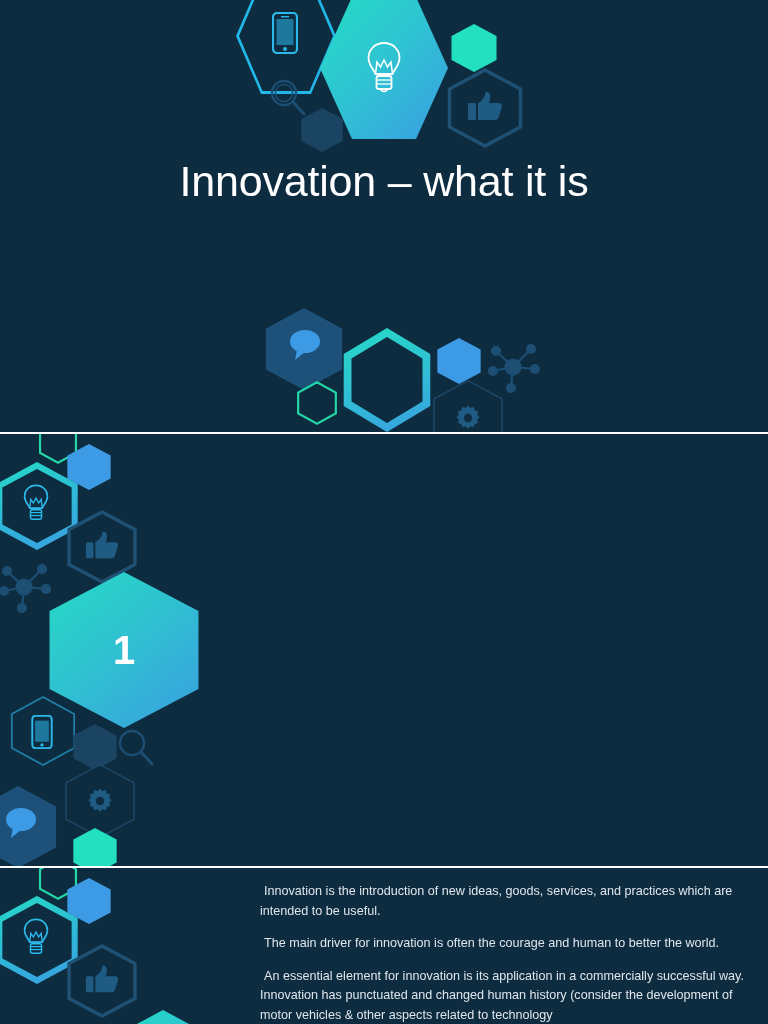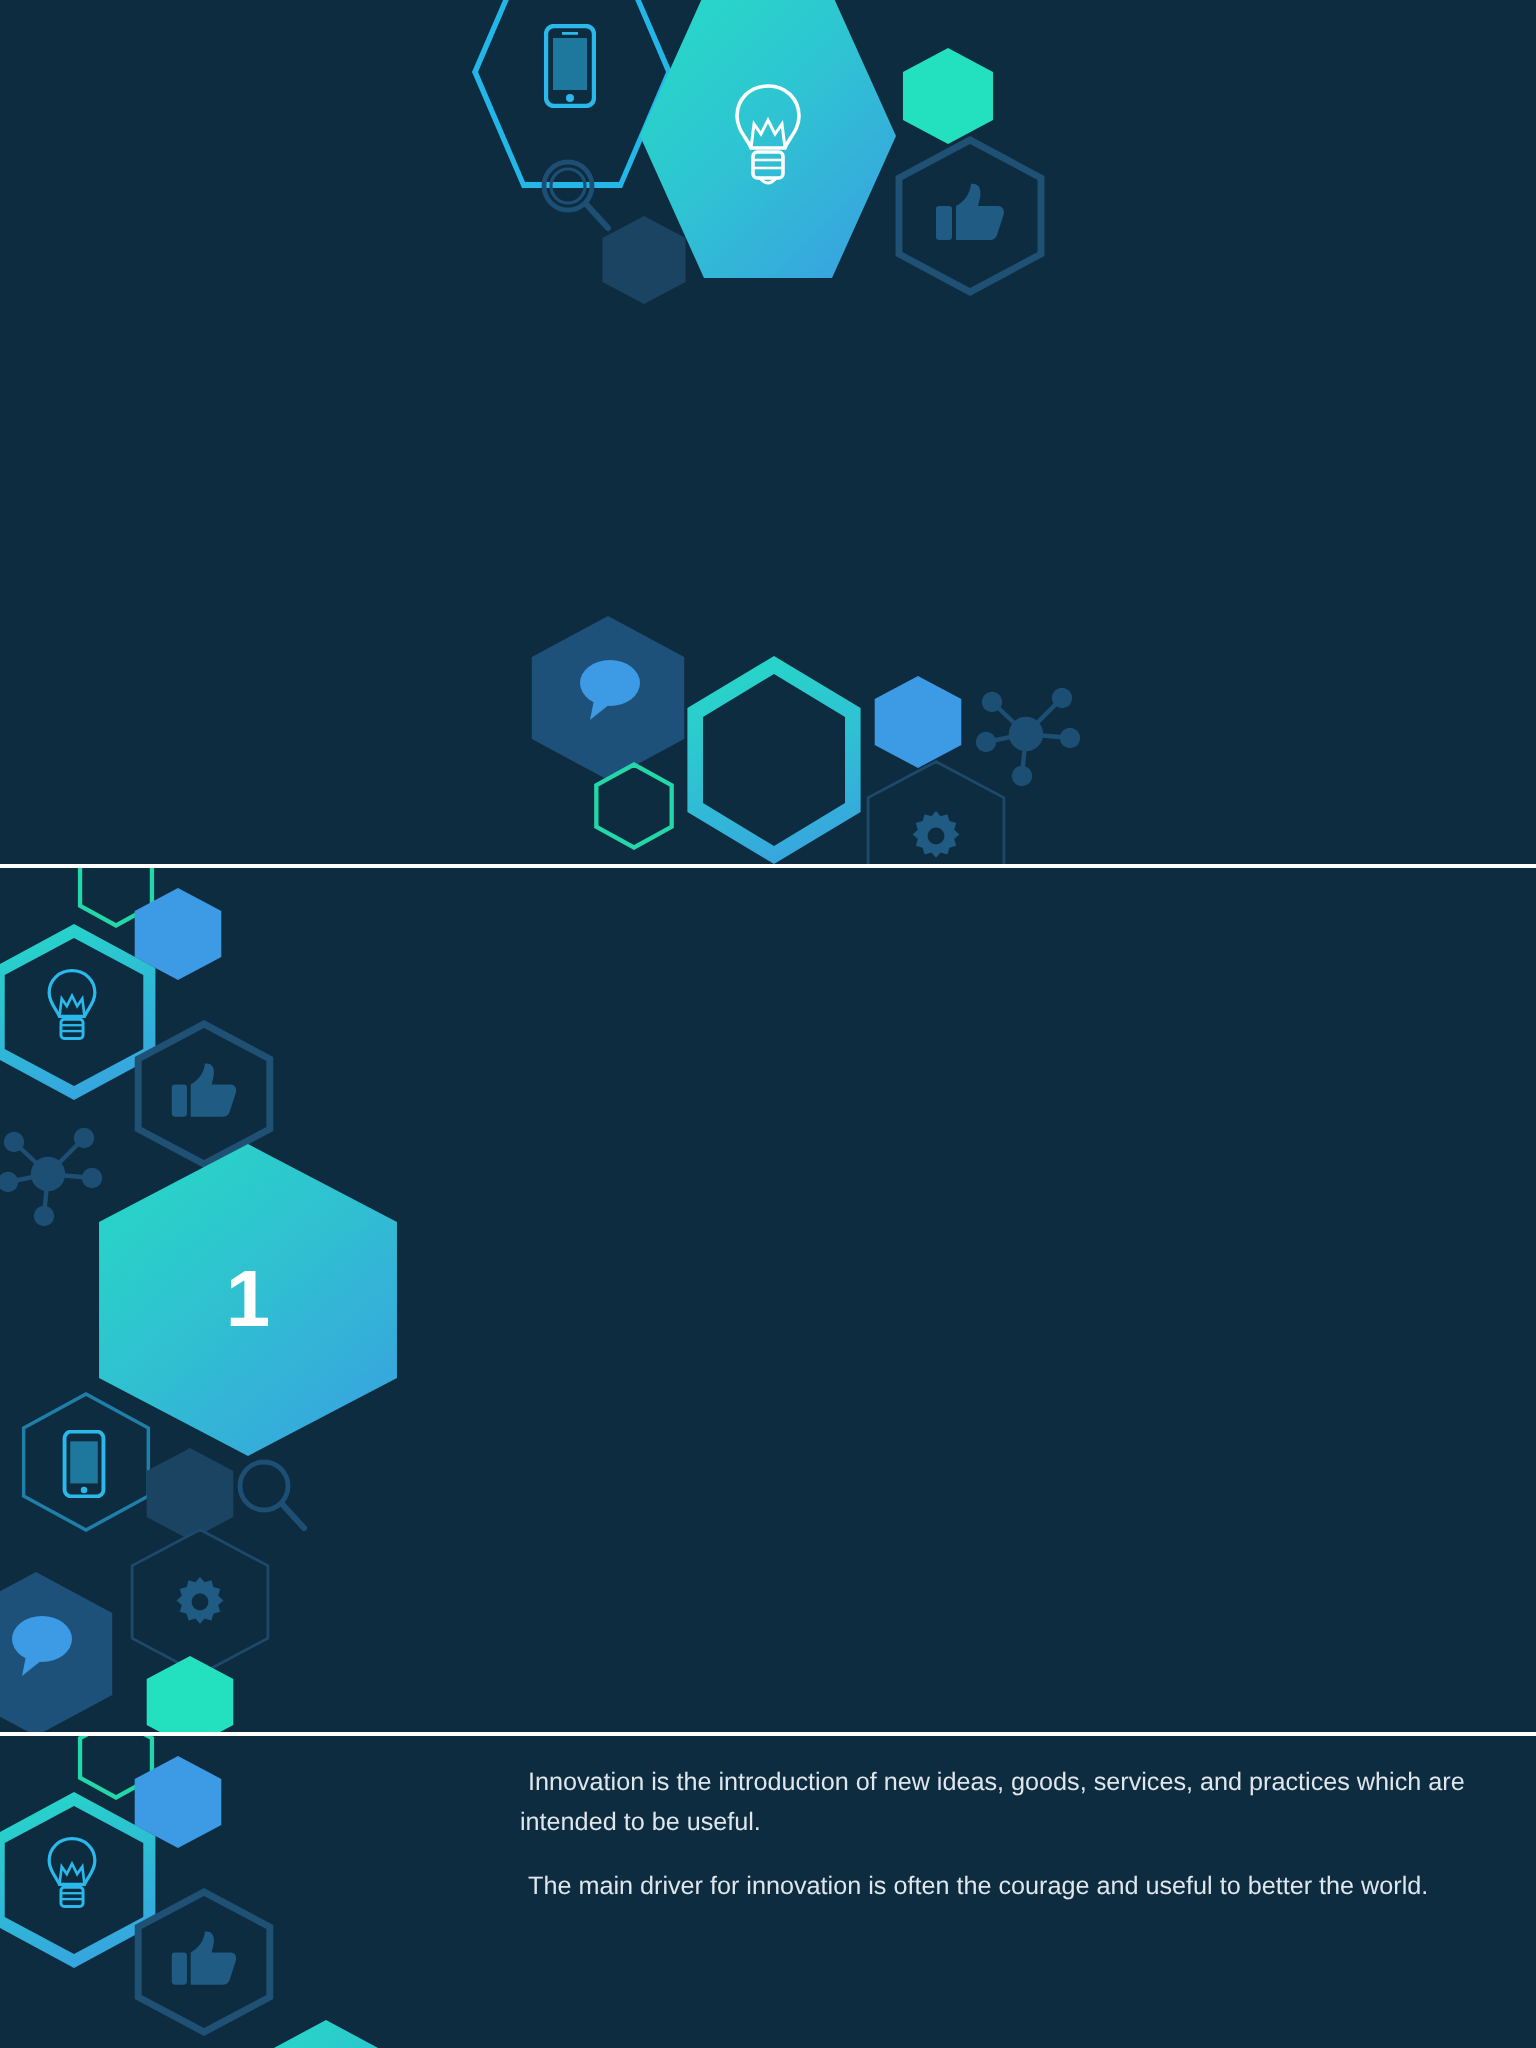--- a/index.html
+++ b/index.html
@@ -116,20 +116,21 @@
     <div class="hexring flat" style="left:442px;top:68px;width:86px;height:80px;">
       <span style="background:#1f5174;"></span>
         <span class="inner" style="inset:4px;"></span>
     </div>
     <svg class="ico" style="left:466px;top:88px;" width="38" height="38" viewBox="0 0 38 38">
       <rect x="2" y="15" width="8" height="17" rx="1.6" fill="#1f5b82"></rect>
       <path d="M12 32 L12 15 C16 13 19 9 19.5 4 C23 3.5 25 6 24 11 L23 15 L33 15 C35.6 15 36.6 17.6 35.6 20 L32.5 29.5 C31.8 31.4 30.4 32 28.6 32 Z" fill="#1f5b82"></path>
     </svg>
 
     <div id="title-text">
+      <div>Innovation – what it is</div>
     </div>
 
     <div class="hex flat" style="left:260px;top:308px;width:88px;height:82px;background:#1d5179;"></div>
     <svg class="ico" style="left:286px;top:328px;" width="38" height="34" viewBox="0 0 38 34">
       <ellipse cx="19" cy="13.5" rx="15" ry="11.5" fill="#3d9ae4"></ellipse>
       <path d="M11 22 L9 32 L19 24 Z" fill="#3d9ae4"></path>
     </svg>
 
     <div class="hexring flat" style="left:294px;top:381px;width:46px;height:44px;">
       <span style="background:#23d7a8;"></span>
@@ -283,16 +284,17 @@
     <svg class="ico" style="left:84px;top:94px;" width="36" height="36" viewBox="0 0 38 38">
       <rect x="2" y="15" width="8" height="17" rx="1.6" fill="#1f5b82"></rect>
       <path d="M12 32 L12 15 C16 13 19 9 19.5 4 C23 3.5 25 6 24 11 L23 15 L33 15 C35.6 15 36.6 17.6 35.6 20 L32.5 29.5 C31.8 31.4 30.4 32 28.6 32 Z" fill="#1f5b82"></path>
     </svg>
 
     <div class="hex flat" style="left:120px;top:142px;width:86px;height:80px;background:linear-gradient(140deg,#25dcc4 0%,#34aedb 100%);"></div>
   </div>
 
   <div id="body-text">
     <p>Innovation is the introduction of new ideas, goods, services, and practices which are intended to be useful.</p>
-    <p>The main driver for innovation is often the courage and useful to better the world.</p>
+    <p>The main driver for innovation is often the courage and human to better the world.</p>
+    <p>An essential element for innovation is its application in a commercially successful way. Innovation has punctuated and changed human history (consider the development of motor vehicles &amp; other aspects related to technology</p>
   </div>
 
 </div>
 
 </body></html>

